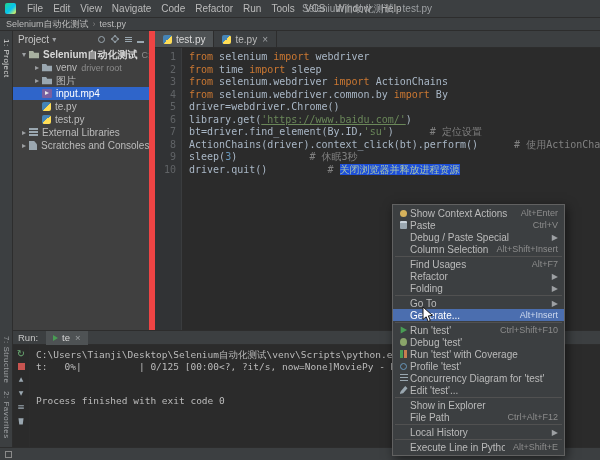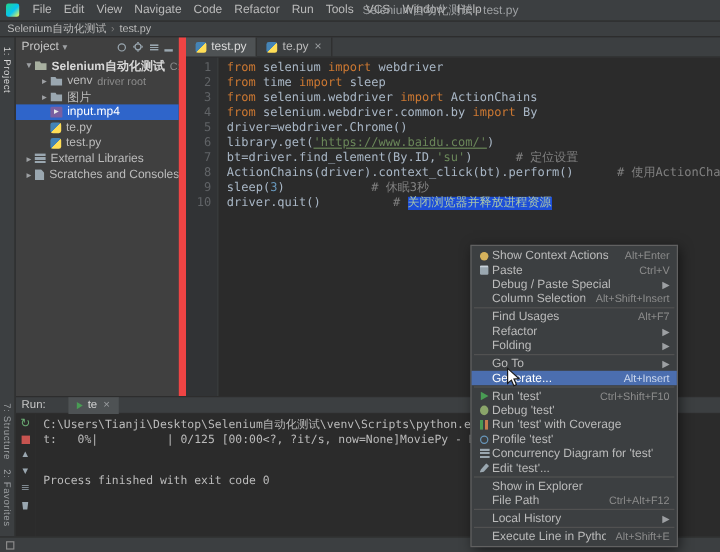--- a/index.html
+++ b/index.html
@@ -88,21 +88,21 @@
   .code-line{white-space:pre;height:12.5px}
   .kw{color:#cc7832}.pl{color:#a9b7c6}.str{color:#6a8759}
   .lnk{color:#6a8759;text-decoration:underline}
   .cmt{color:#808080}.numlit{color:#6897bb}
   .cmth{color:#a9c5a9;background:#1d4ed8}
 
   
   .run-panel{position:absolute;left:13px;top:330px;right:0;bottom:13px;background:#2b2b2b;border-top:1px solid #2d2d2d}
   .run-header{height:14px;background:#3c3f41;border-bottom:1px solid #2d2d2d;display:flex;align-items:center;
     padding:0 5px;font-size:9.5px;color:#c6c6c6}
-  .run-tab{display:flex;align-items:center;background:#4e5254;height:14px;padding:0 7px;margin-left:19px;color:#d8d8d8}
+  .run-tab{display:flex;align-items:center;background:#4e5254;height:14px;padding:0 7px;margin-left:8px;color:#d8d8d8}
   .run-tab .play{width:0;height:0;border-left:5px solid #499c54;border-top:3.5px solid transparent;
     border-bottom:3.5px solid transparent;margin-right:4px}
   .run-tab-close::after{content:"×";color:#9da0a3;margin-left:5px}
   .run-body{display:flex;height:calc(100% - 14px)}
   .run-toolbar{width:17px;border-right:1px solid #2d2d2d;display:flex;flex-direction:column;align-items:center;
     padding-top:4px;gap:4px;flex:none}
   .run-toolbar .ic,.run-toolbar .glyph-ic{margin:0}
   .console{flex:1;font-family:"DejaVu Sans Mono","Liberation Mono",monospace;font-size:9.5px;line-height:11.5px;
     padding:4px 0 0 6px;color:#bbbbbb;overflow:hidden}
   .console-line{white-space:pre}

